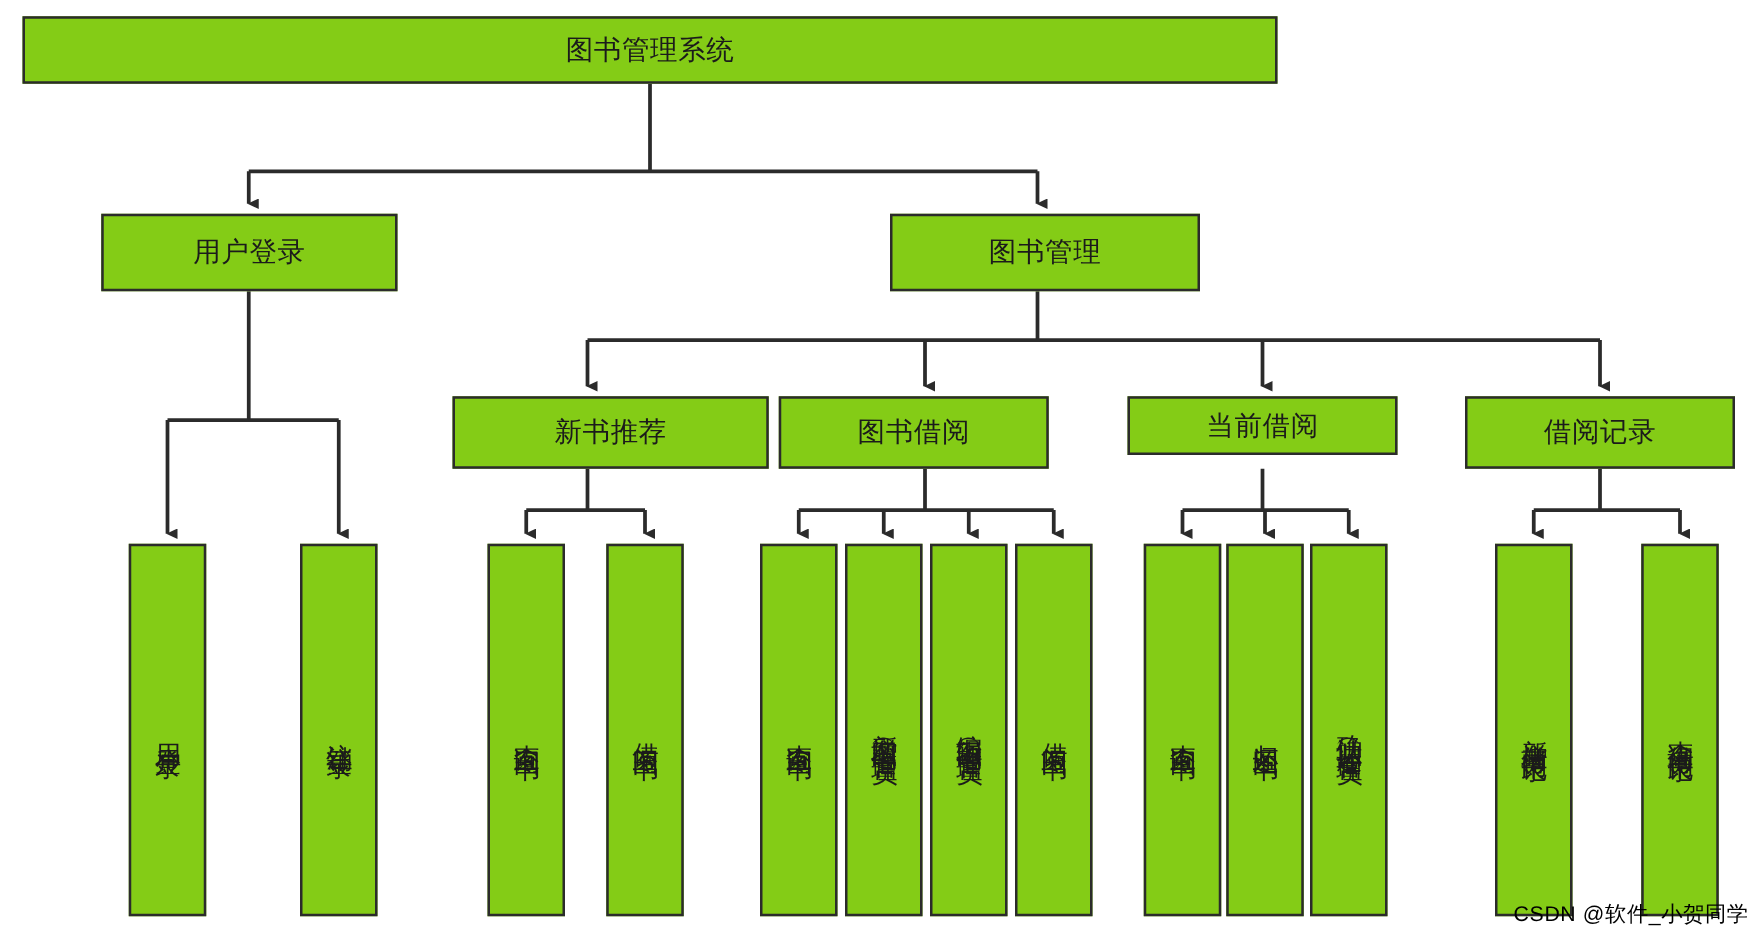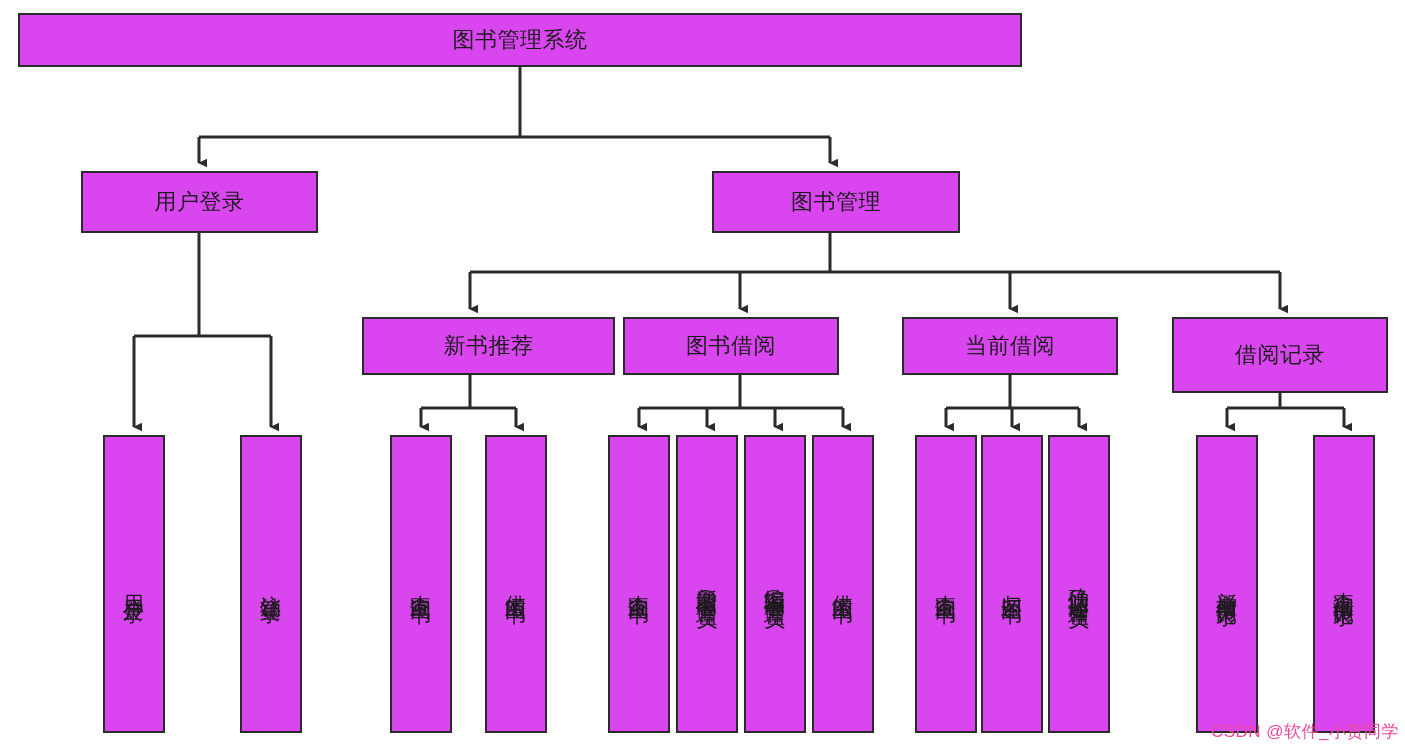--- a/index.html
+++ b/index.html
@@ -22,21 +22,21 @@
   svg#connectors {
     position: absolute;
     left: 0;
     top: 0;
     width: 1405px;
     height: 747px;
   }
   .node {
     position: absolute;
     box-sizing: border-box;
-    background: #d946ef;
+    background: #84cc16;
     border: 2px solid #2b2b2b;
     display: flex;
     align-items: center;
     justify-content: center;
     z-index: 2;
   }
   .node-label {
     color: #1b1b1b;
     font-size: 22px;
     line-height: 1.15;
@@ -53,21 +53,21 @@
     text-orientation: upright;
     white-space: nowrap;
     letter-spacing: 3px;
     font-size: 21px;
     line-height: 1;
   }
   .watermark {
     position: absolute;
     right: 6px;
     bottom: 4px;
-    color: #ec4899;
+    color: #000000;
     font-size: 17px;
     letter-spacing: 0.5px;
     z-index: 3;
     white-space: nowrap;
     font-family: "Liberation Sans", "DejaVu Sans", sans-serif;
   }
 </style>
 </head>
 <body>
 
@@ -134,24 +134,24 @@
   <div class="node" style="left:712px; top:171px; width:248px; height:62px;">
     <span class="node-label">图书管理</span>
   </div>
 
   <div class="node" style="left:362px; top:317px; width:253px; height:58px;">
     <span class="node-label">新书推荐</span>
   </div>
   <div class="node" style="left:623px; top:317px; width:216px; height:58px;">
     <span class="node-label">图书借阅</span>
   </div>
-  <div class="node" style="left:902px; top:317px; width:216px; height:58px;">
+  <div class="node" style="left:902px; top:317px; width:216px; height:47px;">
     <span class="node-label">当前借阅</span>
   </div>
-  <div class="node" style="left:1172px; top:317px; width:216px; height:76px;">
+  <div class="node" style="left:1172px; top:317px; width:216px; height:58px;">
     <span class="node-label">借阅记录</span>
   </div>
 
   <div class="node leaf" style="left:103px; top:435px; width:62px; height:298px;">
     <span class="node-label">用户登录</span>
   </div>
   <div class="node leaf" style="left:240px; top:435px; width:62px; height:298px;">
     <span class="node-label">注销登录</span>
   </div>
   <div class="node leaf" style="left:390px; top:435px; width:62px; height:298px;">

